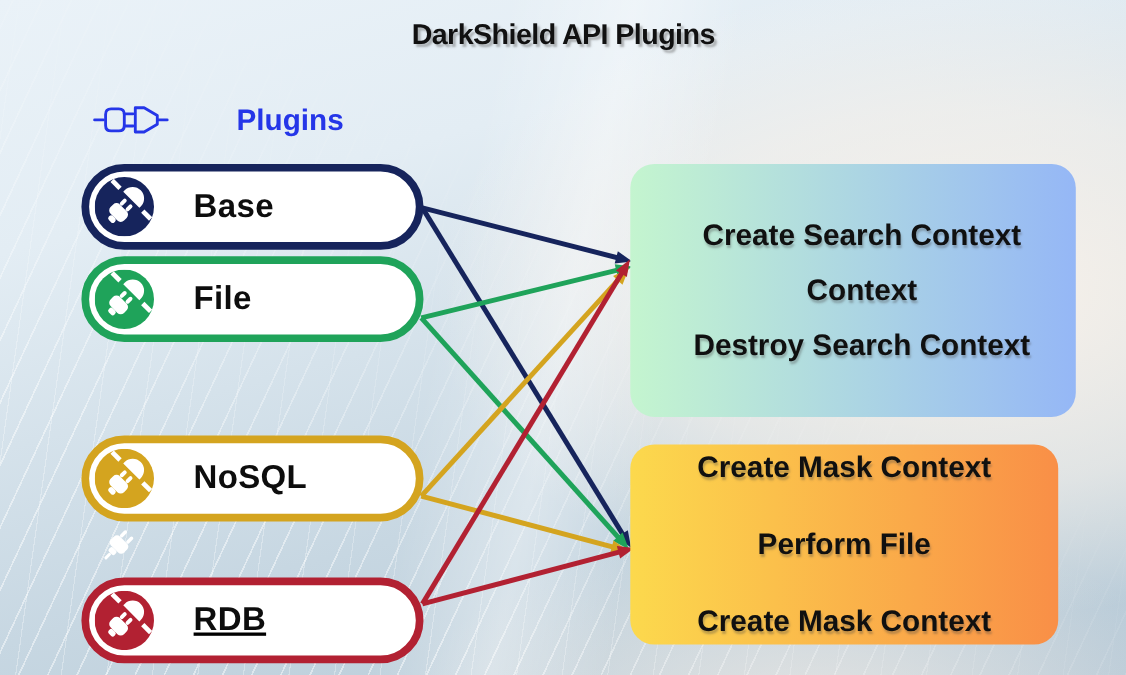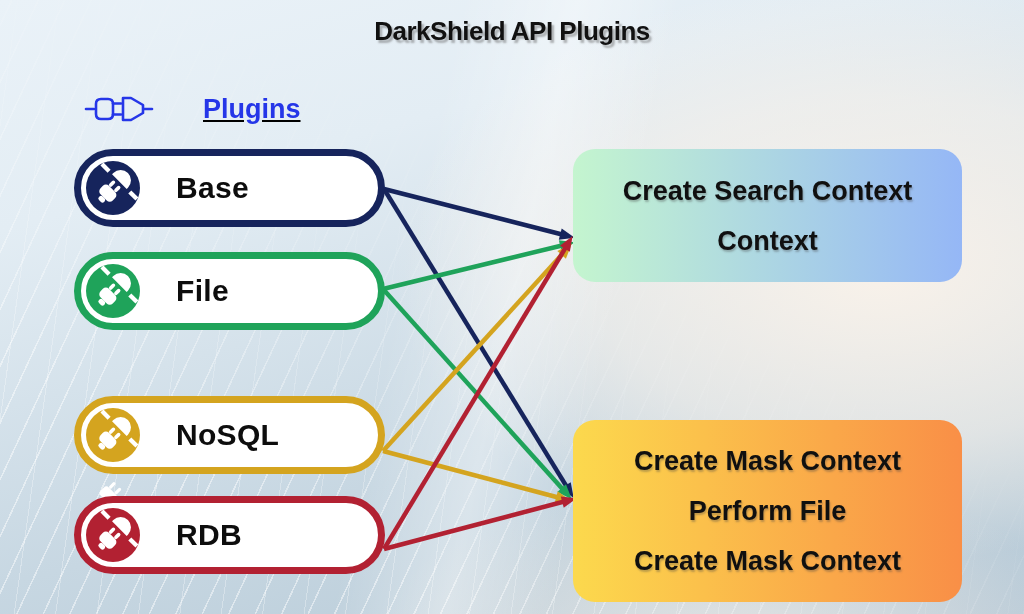--- a/index.html
+++ b/index.html
@@ -21,35 +21,35 @@
   }
   .canvas::after{
     content:"";position:absolute;inset:0;pointer-events:none;
     background:linear-gradient(102deg, transparent 40%, rgba(255,255,255,.38) 50%, transparent 59%);
   }
   .title{
     position:absolute;top:16px;left:0;right:0;z-index:4;text-align:center;
     font-size:26px;font-weight:800;letter-spacing:-.5px;color:#111;
     text-shadow:2.5px 2.5px 2px rgba(95,95,95,.45);
   }
-  .legend{position:absolute;left:84px;top:90px;z-index:4;display:flex;align-items:center;gap:15px;text-decoration:underline;}
+  .legend{position:absolute;left:84px;top:90px;z-index:4;display:flex;align-items:center;gap:27px;}
   .legend-label{font-size:27px;font-weight:700;}
   .pill{
     position:absolute;left:74px;width:311px;height:78px;box-sizing:border-box;z-index:3;
     background:#fff;border:7px solid #000;border-radius:40px;
     display:flex;align-items:center;
   }
   .pill .badge{width:54px;height:54px;margin-left:5px;flex:none;display:block;}
   .pill .label{margin-left:36px;font-size:30px;font-weight:700;color:#0d0d0d;letter-spacing:.3px;}
-  #pill-base{top:149px;} #pill-file{top:252px;} #pill-nosql{top:396px;} #pill-rdb{top:496px;}
+  #pill-base{top:149px;} #pill-file{top:233px;} #pill-nosql{top:396px;} #pill-rdb{top:525px;text-decoration:underline;}
   .api-box{
     position:absolute;left:573px;width:389px;z-index:3;border-radius:22px;
     display:flex;flex-direction:column;justify-content:center;text-align:center;
   }
-  #box-search{top:149px;height:133px;} #box-mask{top:420px;height:182px;}
+  #box-search{top:149px;height:230px;padding-left:16px;} #box-mask{top:404px;height:182px;gap:20px;}
   .api-line{font-size:27px;font-weight:700;color:#101010;line-height:50px;
     text-shadow:1px 2px 2px rgba(70,70,70,.35);}
   #wires{position:absolute;inset:0;z-index:2;}
   .deco-plug{position:absolute;left:82px;top:477px;z-index:1;width:48px;height:42px;}
   .hidden-defs{position:absolute;width:0;height:0;overflow:hidden;}
 </style>
 </head>
 <body>
 
 <svg class="hidden-defs" aria-hidden="true">
@@ -138,20 +138,21 @@
   <div class="pill" id="pill-rdb" style="border-color: rgb(178, 33, 50);">
     <svg class="badge" style="color: rgb(178, 33, 50);">
         <use href="#sym-plug-badge"></use>
       </svg>
     <span class="label">RDB</span>
   </div>
 
   <div class="api-box" id="box-search" style="background: linear-gradient(90deg, rgb(196, 245, 207), rgb(149, 183, 246));">
     <div class="api-line">Create Search Context</div>
     <div class="api-line">Context</div>
+    <div class="api-line">Destroy Search Context</div>
   </div>
 
   <div class="api-box" id="box-mask" style="background: linear-gradient(90deg, rgb(252, 217, 77), rgb(249, 143, 71));">
     <div class="api-line">Create Mask Context</div>
     <div class="api-line">Perform File</div>
     <div class="api-line">Create Mask Context</div>
   </div>
 
 </div>
 

